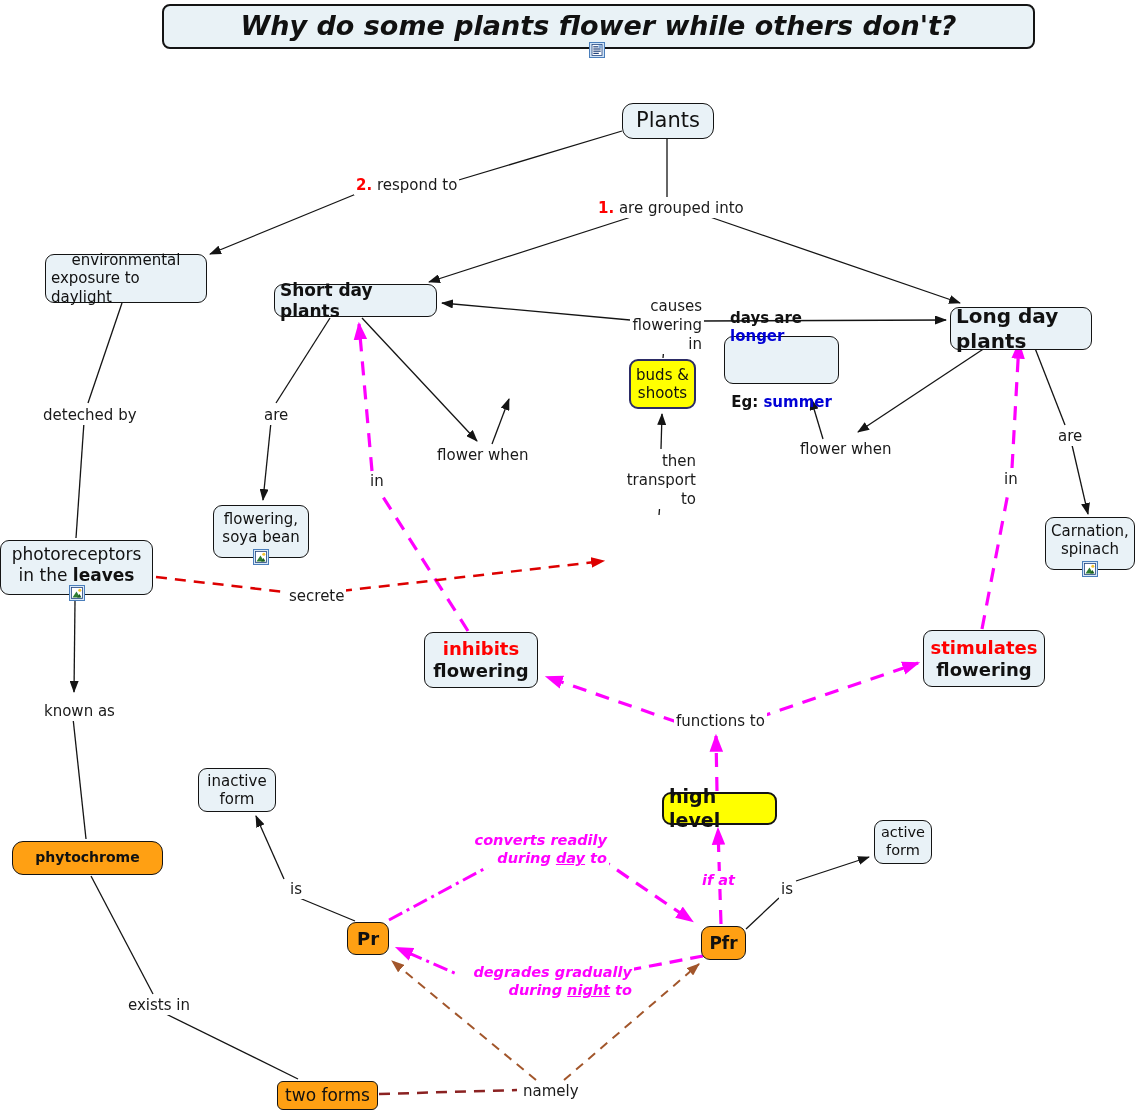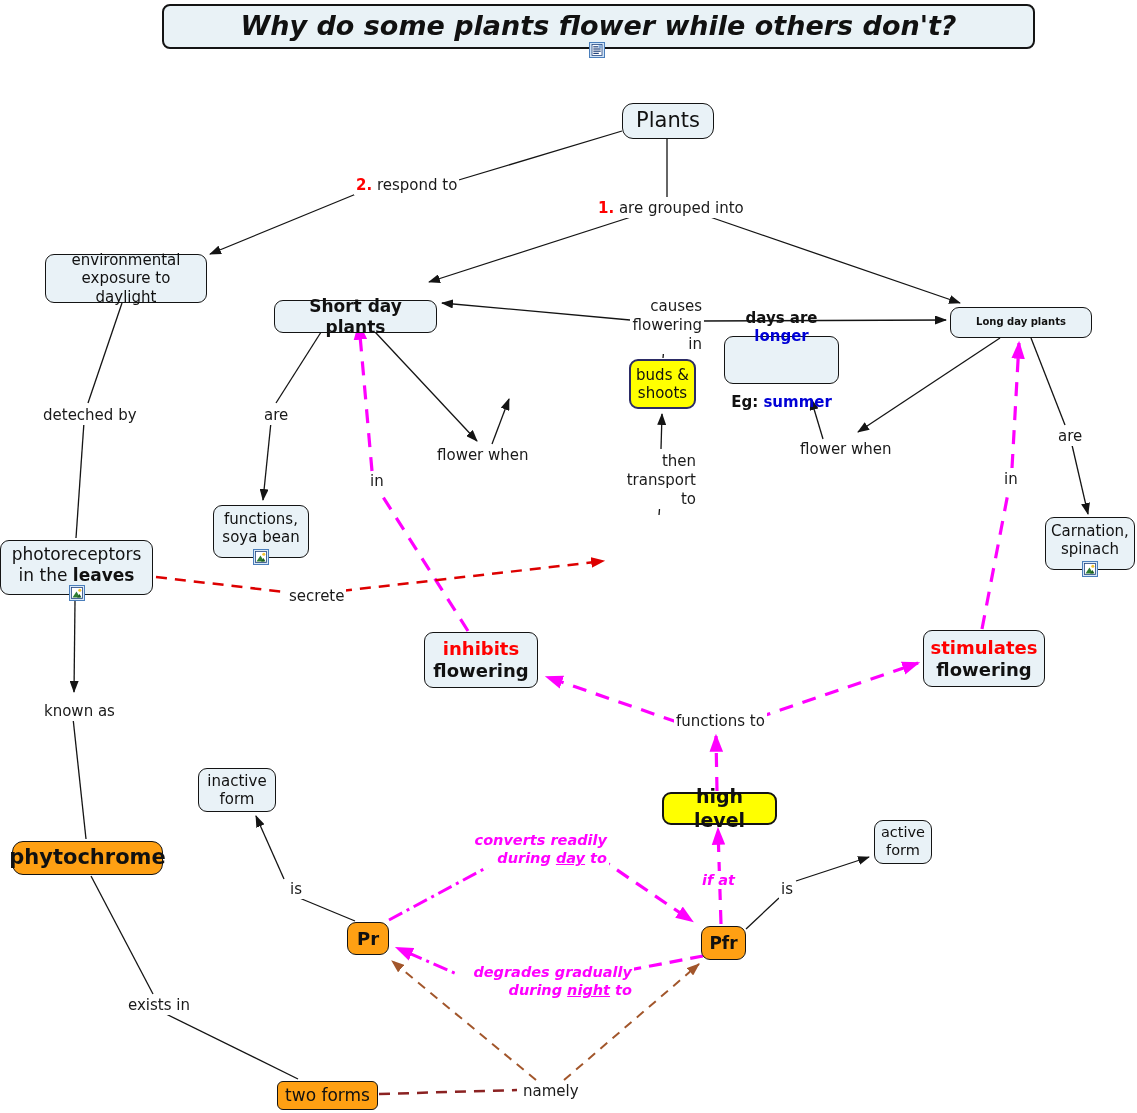--- a/index.html
+++ b/index.html
@@ -1,20 +1,20 @@
 <!DOCTYPE html>
 <html><head>
 <meta charset="utf-8">
 <style>
   html,body{margin:0;padding:0;background:#fff;}
   .canvas{position:relative;width:1137px;height:1113px;background:#ffffff;
           font-family:"DejaVu Sans",sans-serif;overflow:hidden;color:#111;}
   svg.edges{position:absolute;left:0;top:0;z-index:1;}
   .node{position:absolute;z-index:5;display:flex;flex-direction:column;align-items:center;
-        justify-content:center;text-align:center;background:#E9F2F7;border:1.6px solid #141414;
+        justify-content:center;background:#E9F2F7;border:1.6px solid #141414;
         border-radius:9px;color:#111;line-height:1.22;box-sizing:border-box;padding:1px 5px;}
   .node .ln{display:block;}
   .title-box{left:162px;top:4px;width:873px;height:45px;border-width:2px;border-radius:8px;
              font-size:27px;font-weight:bold;font-style:italic;background:#E9F2F6;}
   .yellow{background:#FFFF00;}
   .orange{background:#FFA013;}
   .b{font-weight:bold;}
   .u{text-decoration:underline;}
   .red{color:#FF0000;}
   .dkred{color:#A52019;}
@@ -120,41 +120,41 @@
 
   <div class="node" style="left:622px;top:103px;width:92px;height:36px;font-size:21px;border-radius:11px;">
     <span>Plants</span>
   </div>
 
   <div class="node" style="left:45px;top:254px;width:162px;height:49px;font-size:15px;">
     <span class="ln">environmental</span>
     <span class="ln">exposure to daylight</span>
   </div>
 
-  <div class="node b" style="left:274px;top:300px;width:163px;height:33px;font-size:17px;">
+  <div class="node b" style="left:274px;top:284px;width:163px;height:33px;font-size:17px;">
     <span>Short day plants</span>
   </div>
 
-  <div class="node b" style="left:950px;top:307px;width:142px;height:31px;font-size:10px;">
+  <div class="node b" style="left:950px;top:307px;width:142px;height:43px;font-size:20px;">
     <span>Long day plants</span>
   </div>
 
 
   <div class="node yellow" style="left:629px;top:359px;width:67px;height:50px;font-size:15px;border-color:#2B2B66;border-width:2px;">
     <span class="ln">buds &amp;</span>
     <span class="ln">shoots</span>
   </div>
 
   <div class="node b" style="left:724px;top:336px;width:115px;height:48px;font-size:15px;gap:47px;">
     <span class="ln"><span>days are </span><span class="blue">longer</span></span>
     <span class="ln"><span>Eg: </span><span class="blue">summer</span></span>
   </div>
 
   <div class="node" style="left:213px;top:505px;width:96px;height:53px;font-size:15px;padding-bottom:8px;">
-    <span class="ln">functions,</span>
+    <span class="ln">flowering,</span>
     <span class="ln">soya bean</span>
     <span class="res-icon" style="left:calc(50% - 8px);bottom:-8px;">
       <svg width="16" height="16" viewBox="0 0 16 16">
           <rect x="0.5" y="0.5" width="15" height="15" fill="#D8E8F8" stroke="#4A7EBB"></rect>
           <rect x="2.5" y="2.5" width="11" height="11" fill="#fff" stroke="#24457E" stroke-width="0.8"></rect>
           <polygon points="3.5,12.5 7.5,6.5 11,12.5" fill="#2E7D32"></polygon>
           <polygon points="8,12.5 10.5,9 12.5,12.5" fill="#1B5E20"></polygon>
           <circle cx="10.8" cy="5.2" r="1.5" fill="#F4C430"></circle>
         </svg>
     </span>
@@ -206,21 +206,21 @@
 
   <div class="node b yellow" style="left:662px;top:792px;width:115px;height:33px;font-size:19px;border-width:2px;">
     <span>high level</span>
   </div>
 
   <div class="node" style="left:874px;top:820px;width:58px;height:44px;font-size:14.5px;">
     <span class="ln">active</span>
     <span class="ln">form</span>
   </div>
 
-  <div class="node b orange" style="left:12px;top:841px;width:151px;height:34px;font-size:21px;border-radius:11px;">
+  <div class="node b orange" style="left:12px;top:841px;width:151px;height:34px;font-size:14px;border-radius:11px;">
     <span>phytochrome</span>
   </div>
 
   <div class="node b orange" style="left:347px;top:922px;width:42px;height:33px;font-size:18px;">
     <span>Pr</span>
   </div>
 
   <div class="node b orange" style="left:701px;top:926px;width:45px;height:34px;font-size:17px;">
     <span>Pfr</span>
   </div>

